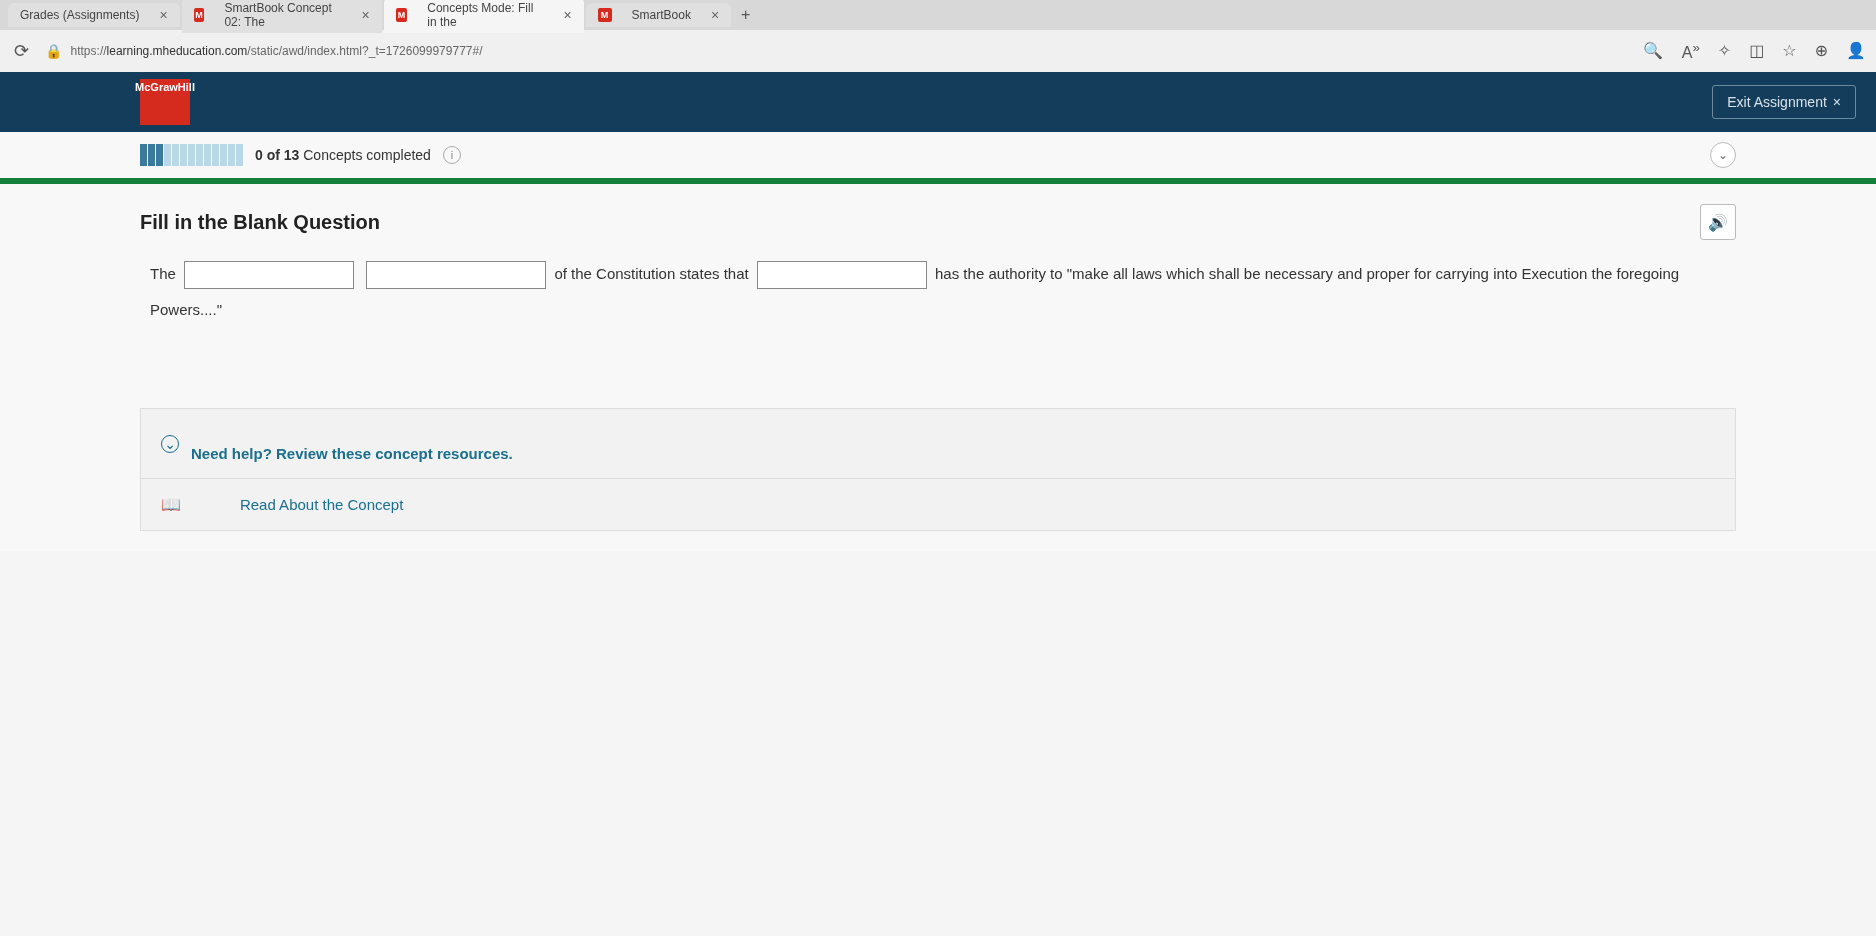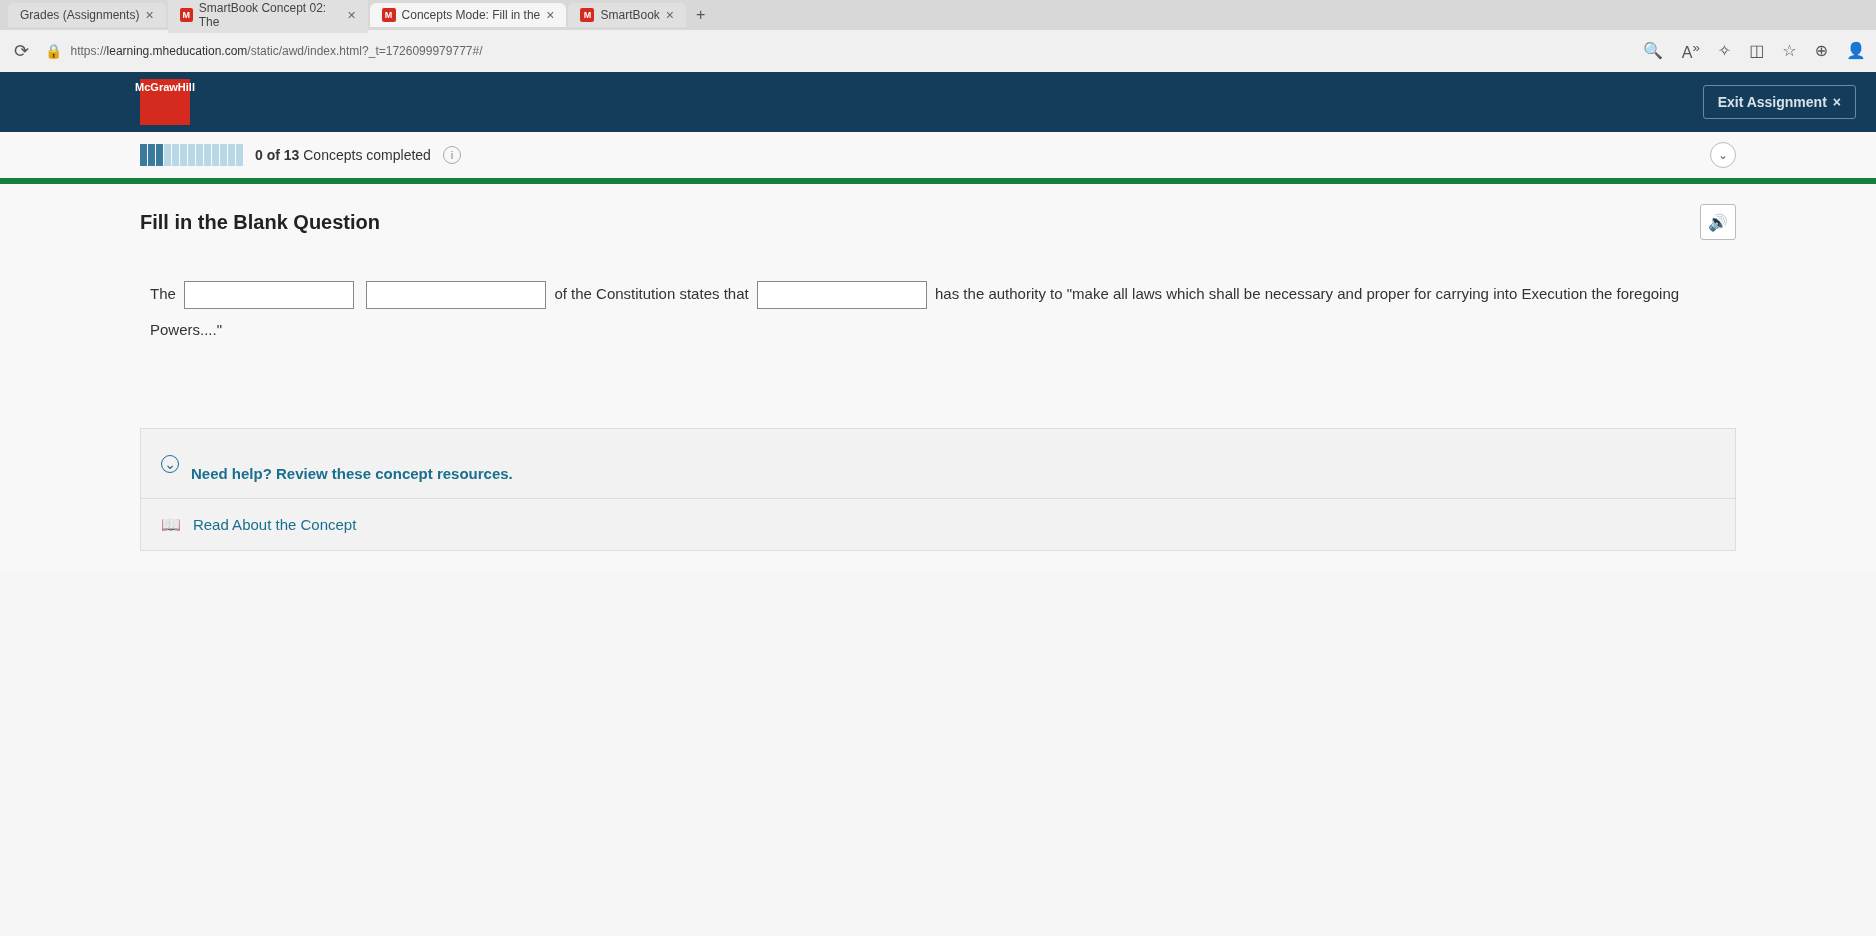--- a/index.html
+++ b/index.html
@@ -1,73 +1,73 @@
 <!DOCTYPE html>
 <html><head>
 <meta charset="utf-8">
 <style>
   * { margin: 0; padding: 0; box-sizing: border-box; }
   body { font-family: -apple-system, BlinkMacSystemFont, 'Segoe UI', Arial, sans-serif; background: #f5f5f5; overflow: hidden; }
   
   
   .browser-chrome { background: #e8e8e8; }
   .tab-bar { display: flex; align-items: center; height: 30px; background: #d8d8d8; padding: 0 8px; gap: 2px; }
-  .tab { display: flex; align-items: center; padding: 4px 12px; background: #e0e0e0; border-radius: 6px 6px 0 0; font-size: 12px; color: #444; gap: 6px; max-width: 200px; cursor: pointer; }
+  .tab { display: flex; align-items: center; padding: 4px 12px; background: #e0e0e0; border-radius: 6px 6px 0 0; font-size: 12px; color: #444; gap: 20px; max-width: 200px; cursor: pointer; }
   .tab.active { background: #f5f5f5; }
   .tab-favicon { width: 14px; height: 14px; background: #d52b1e; color: #fff; font-size: 9px; font-weight: bold; display: flex; align-items: center; justify-content: center; border-radius: 2px; }
   .tab-close { font-size: 14px; color: #666; cursor: pointer; }
   .new-tab { font-size: 16px; color: #555; padding: 0 8px; cursor: pointer; }
   
   .url-bar-row { display: flex; align-items: center; padding: 6px 10px; gap: 12px; background: #f0f0f0; }
   .nav-btn { color: #555; cursor: pointer; font-size: 18px; padding: 4px; }
   .url-area { display: flex; align-items: center; flex: 1; gap: 8px; }
   .lock-icon { color: #666; font-size: 14px; }
   .url-text { font-size: 12px; color: #666; flex: 1; }
   .url-text .domain { color: #333; }
   .toolbar-icons { display: flex; gap: 18px; align-items: center; color: #555; }
   .toolbar-icon { font-size: 16px; cursor: pointer; }
   
   .bookmarks-bar { padding: 4px 10px; font-size: 13px; color: #444; background: #eaeaea; }
   .bookmark-item { cursor: pointer; }
   
   
   .app-header { background: #143d5c; display: flex; align-items: center; justify-content: space-between; padding: 8px 20px 8px 140px; height: 60px; }
   .logo { width: 50px; height: 46px; background: #d52b1e; color: #fff; font-size: 11px; font-weight: bold; display: flex; flex-direction: row; justify-content: center; padding: 2px 4px; line-height: 1.1; }
-  .exit-btn { border: 1px solid #6b8a9e; color: #d8e2e8; padding: 8px 14px; font-size: 14px; background: transparent; cursor: pointer; display: flex; align-items: center; gap: 6px; border-radius: 3px; font-weight: bold; }
+  .exit-btn { border: 1px solid #6b8a9e; color: #d8e2e8; padding: 8px 14px; font-size: 14px; background: transparent; cursor: pointer; display: flex; align-items: center; gap: 6px; border-radius: 3px; }
   .exit-x { font-size: 14px; }
   
   
   .progress-row { display: flex; align-items: center; padding: 10px 140px; background: #f8f8f8; gap: 12px; border-bottom: 6px solid #15803d; }
   .progress-bars { display: flex; gap: 1px; }
   .progress-seg { width: 7px; height: 22px; background: #b8d8e8; }
   .progress-seg.filled { background: #3a7a9c; }
   .progress-text { font-size: 14px; color: #333; }
   .progress-text b { font-weight: 600; }
   .info-icon { color: #888; border: 1px solid #aaa; border-radius: 50%; width: 18px; height: 18px; display: inline-flex; align-items: center; justify-content: center; font-size: 11px; cursor: pointer; }
   .progress-right { margin-left: auto; }
   .circle-btn { width: 26px; height: 26px; border: 1px solid #bbb; border-radius: 50%; display: flex; align-items: center; justify-content: center; font-size: 12px; color: #666; cursor: pointer; background: #fff; }
   
   
   .content { padding: 20px 140px; background: #f8f8f8; }
-  .question-header { display: flex; justify-content: space-between; align-items: center; margin-bottom: 36px; gap: 32px; }
+  .question-header { display: flex; justify-content: space-between; align-items: center; margin-bottom: 16px; gap: 32px; }
   .question-title { font-size: 20px; color: #222; font-weight: 600; }
   .audio-btn { width: 36px; height: 36px; border: 1px solid #bbb; background: #fff; display: flex; align-items: center; justify-content: center; font-size: 16px; color: #555; cursor: pointer; border-radius: 3px; }
   
   .question-body { font-size: 15px; color: #333; line-height: 2.4; margin-bottom: 80px; padding: 0 10px; }
   .blank-input { border: 1px solid #888; background: #fff; height: 28px; width: 170px; margin: 0 4px; font-size: 14px; padding: 0 6px; vertical-align: middle; }
   .blank-input.wide { width: 180px; }
   
   
   .help-box { border: 1px solid #ddd; background: #f2f2f2; }
   .help-row { display: flex; align-items: center; gap: 12px; padding: 16px 20px; border-bottom: 1px solid #ddd; cursor: pointer; }
   .help-row:last-child { border-bottom: none; }
   .help-icon { color: #1a6e8e; font-size: 14px; border: 1px solid #1a6e8e; border-radius: 50%; width: 18px; height: 18px; display: flex; align-items: center; justify-content: center; }
   .help-text { color: #1a6e8e; font-size: 15px; font-weight: 600; margin-top: 20px; }
   .read-icon { color: #1a6e8e; font-size: 16px; }
-  .read-text { color: #1a6e8e; font-size: 15px; }
+  .read-text { color: #1a6e8e; font-size: 15px; margin-left: 47px; }
 </style>
 </head>
 <body>
 
 <div class="browser-chrome">
   <div class="tab-bar">
     <div class="tab">
       <span>Grades (Assignments)</span>
       <span class="tab-close">×</span>
     </div>

